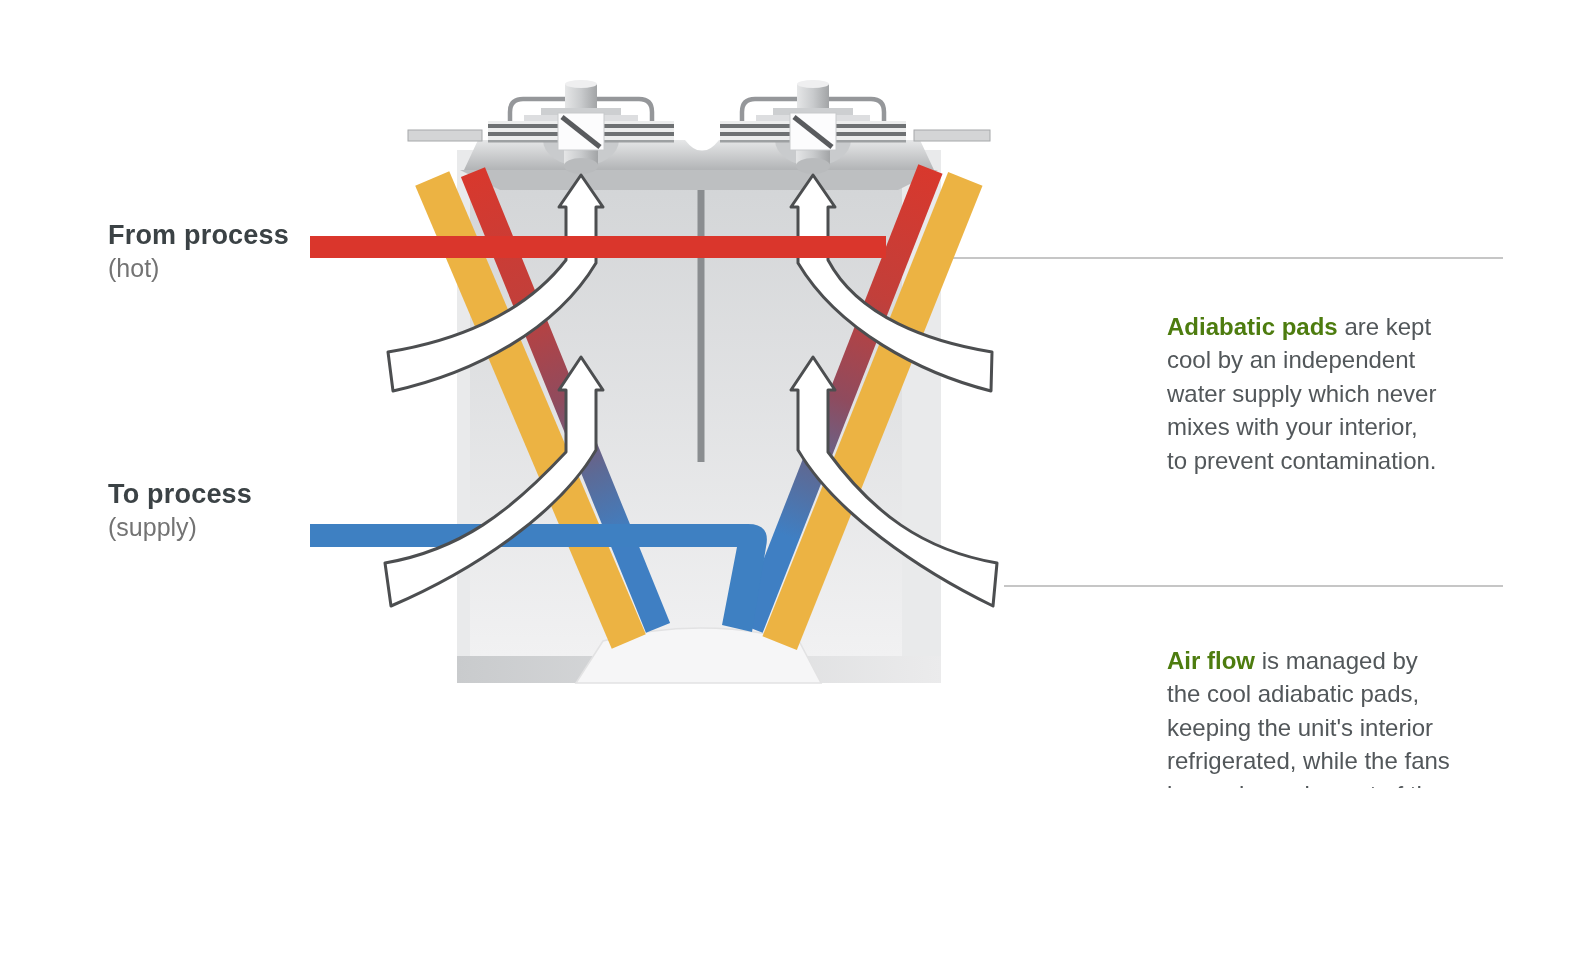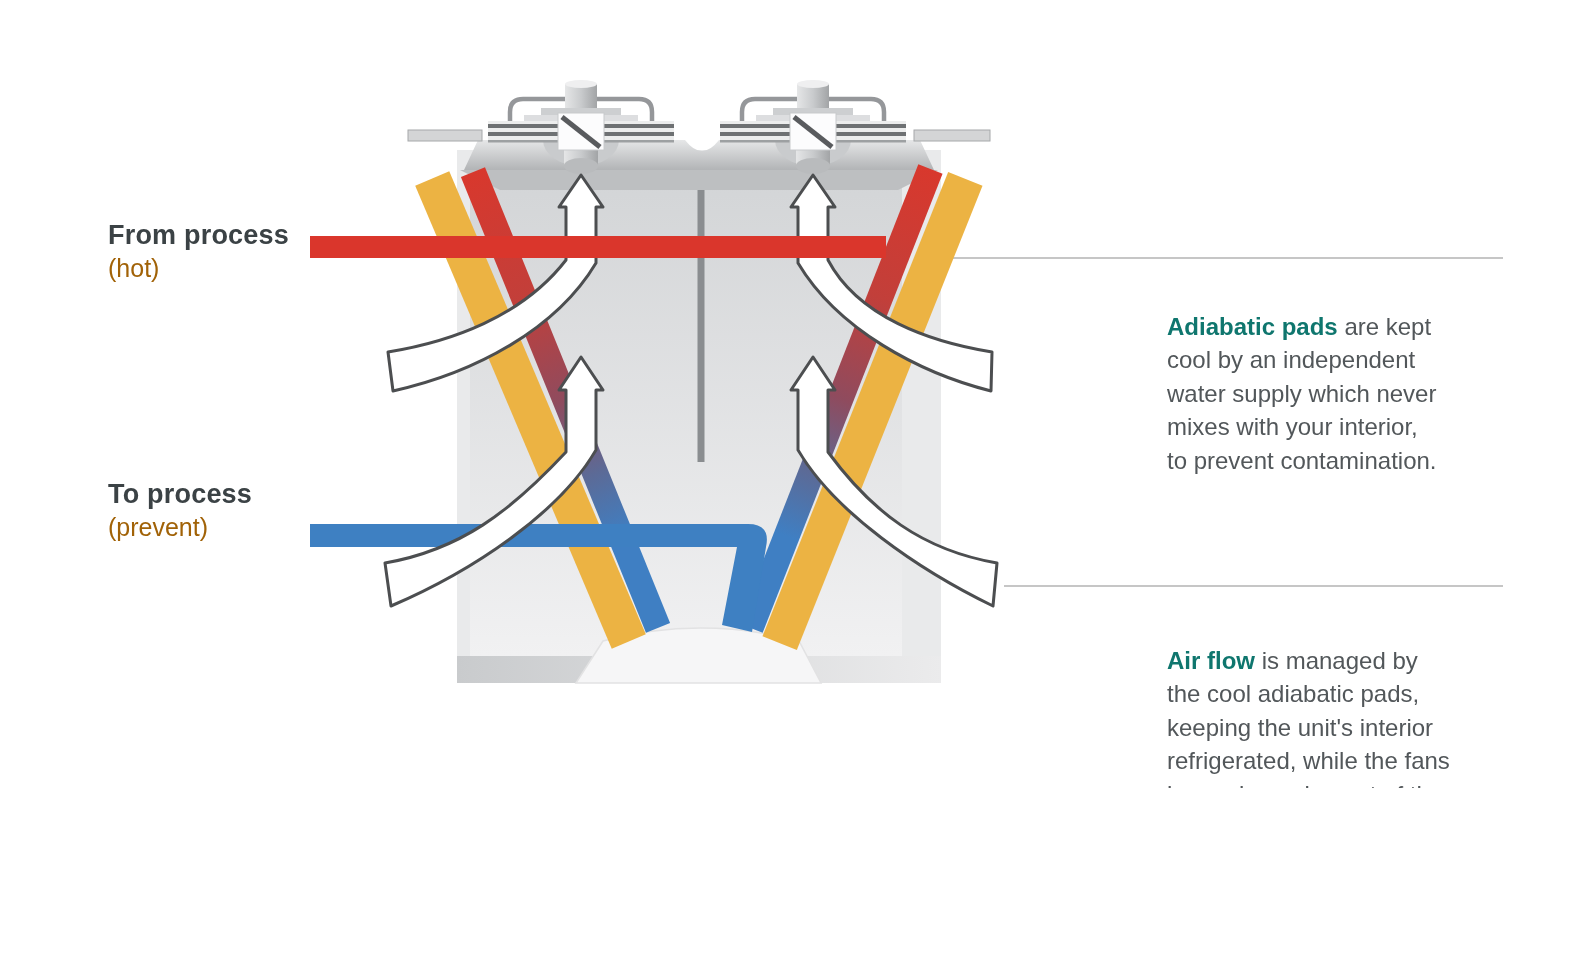--- a/index.html
+++ b/index.html
@@ -3,23 +3,23 @@
 <meta charset="utf-8">
 <style>
   html,body{margin:0;padding:0;background:#ffffff;}
   #stage{
     position:relative;width:1596px;height:788px;background:#ffffff;overflow:hidden;
     font-family:"Liberation Sans", sans-serif;
   }
   #machine-svg{position:absolute;left:0;top:0;}
   .side-label{position:absolute;left:108px;}
   .side-label .t1{display:block;font-size:27px;font-weight:bold;color:#3b4245;line-height:32px;letter-spacing:.2px;}
-  .side-label .t2{display:block;font-size:25px;font-weight:normal;color:#a16207;line-height:30px;margin-top:2px;}
+  .side-label .t2{display:block;font-size:25px;font-weight:normal;color:#737373;line-height:30px;margin-top:2px;}
   .annotation{position:absolute;left:1167px;width:330px;font-size:24px;line-height:33.5px;color:#52575a;white-space:pre-line;}
-  .annotation .lead{font-weight:bold;color:#0f766e;margin-top:38px;}
+  .annotation .lead{font-weight:bold;color:#4d7c0f;margin-top:38px;}
   #from-process-label{top:219px;}
   #to-process-label{top:478px;}
   #adiabatic-pads-annotation{top:276px;}
   #air-flow-annotation{top:610px;}
 </style>
 </head>
 <body>
 
 <div id="stage">
 
@@ -121,21 +121,21 @@
 
     <rect x="310" y="236" width="576" height="22" fill="#da362c"></rect>
   </svg>
 
   <div class="side-label" id="from-process-label">
     <span class="t1">From process</span>
     <span class="t2">(hot)</span>
   </div>
   <div class="side-label" id="to-process-label">
     <span class="t1">To process</span>
-    <span class="t2">(prevent)</span>
+    <span class="t2">(supply)</span>
   </div>
 
   <div class="annotation" id="adiabatic-pads-annotation">
     <span class="lead">Adiabatic pads</span><span> are kept
 cool by an independent
 water supply which never
 mixes with your interior,
 to prevent contamination.</span>
   </div>
   <div class="annotation" id="air-flow-annotation">

